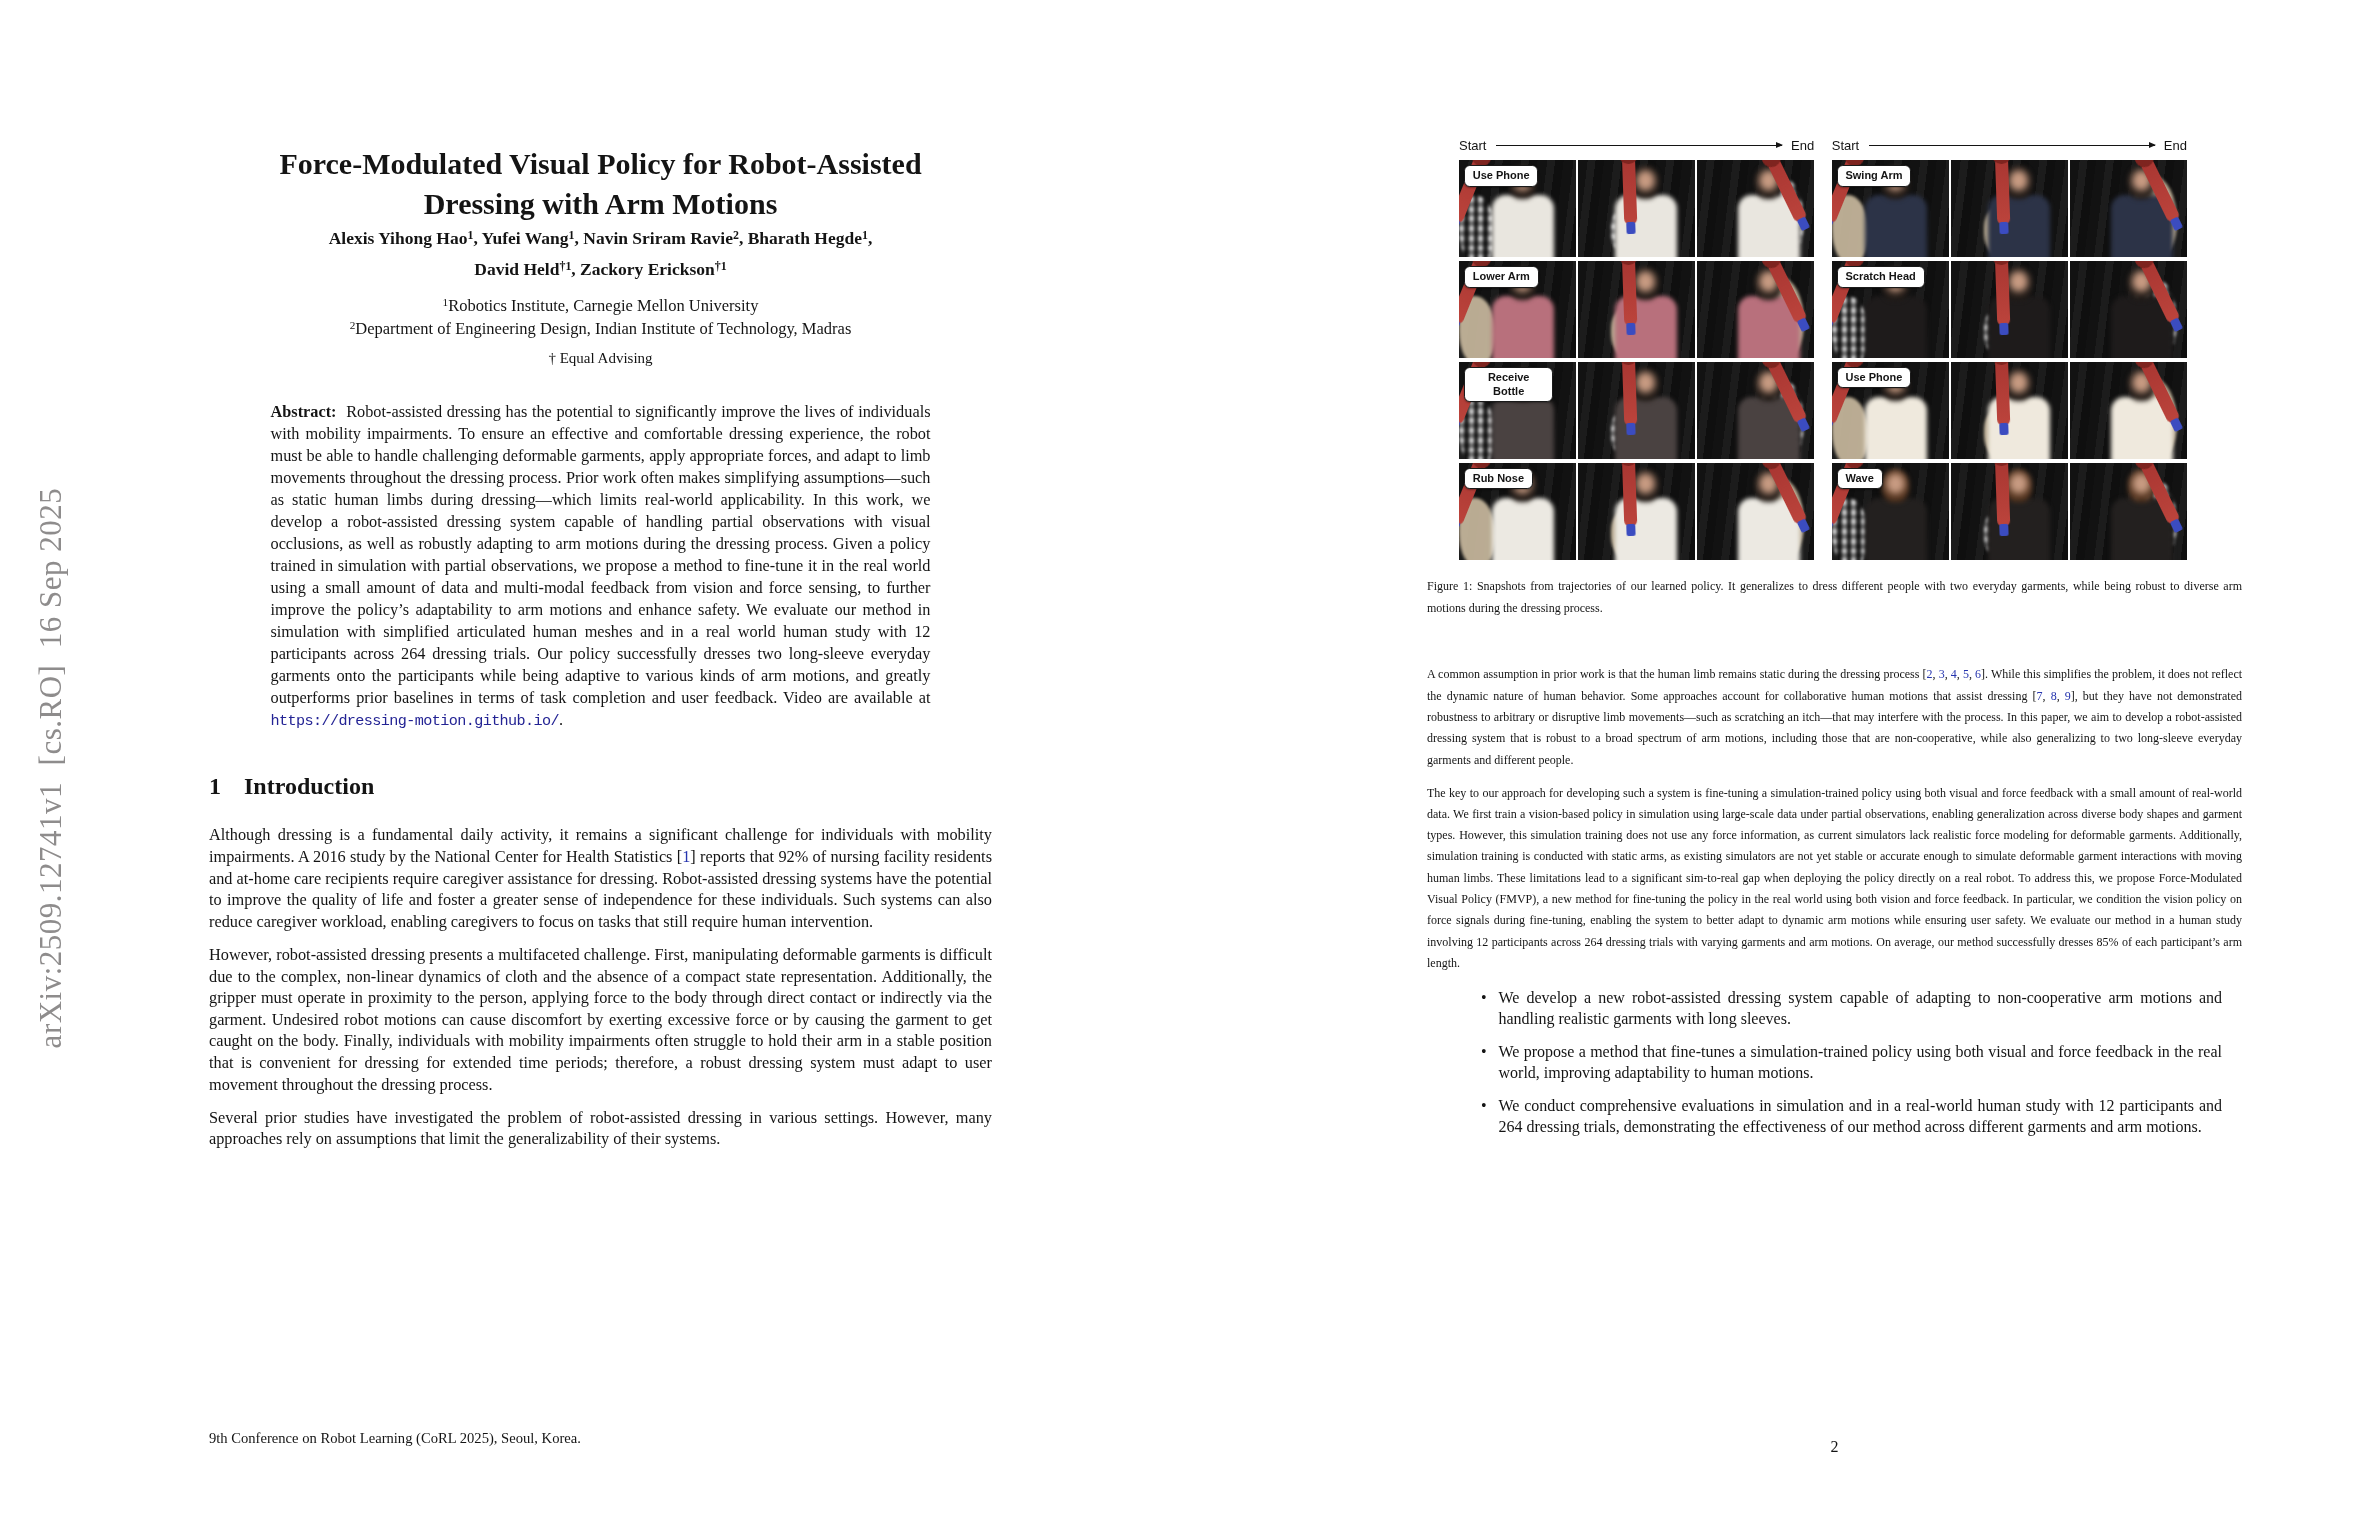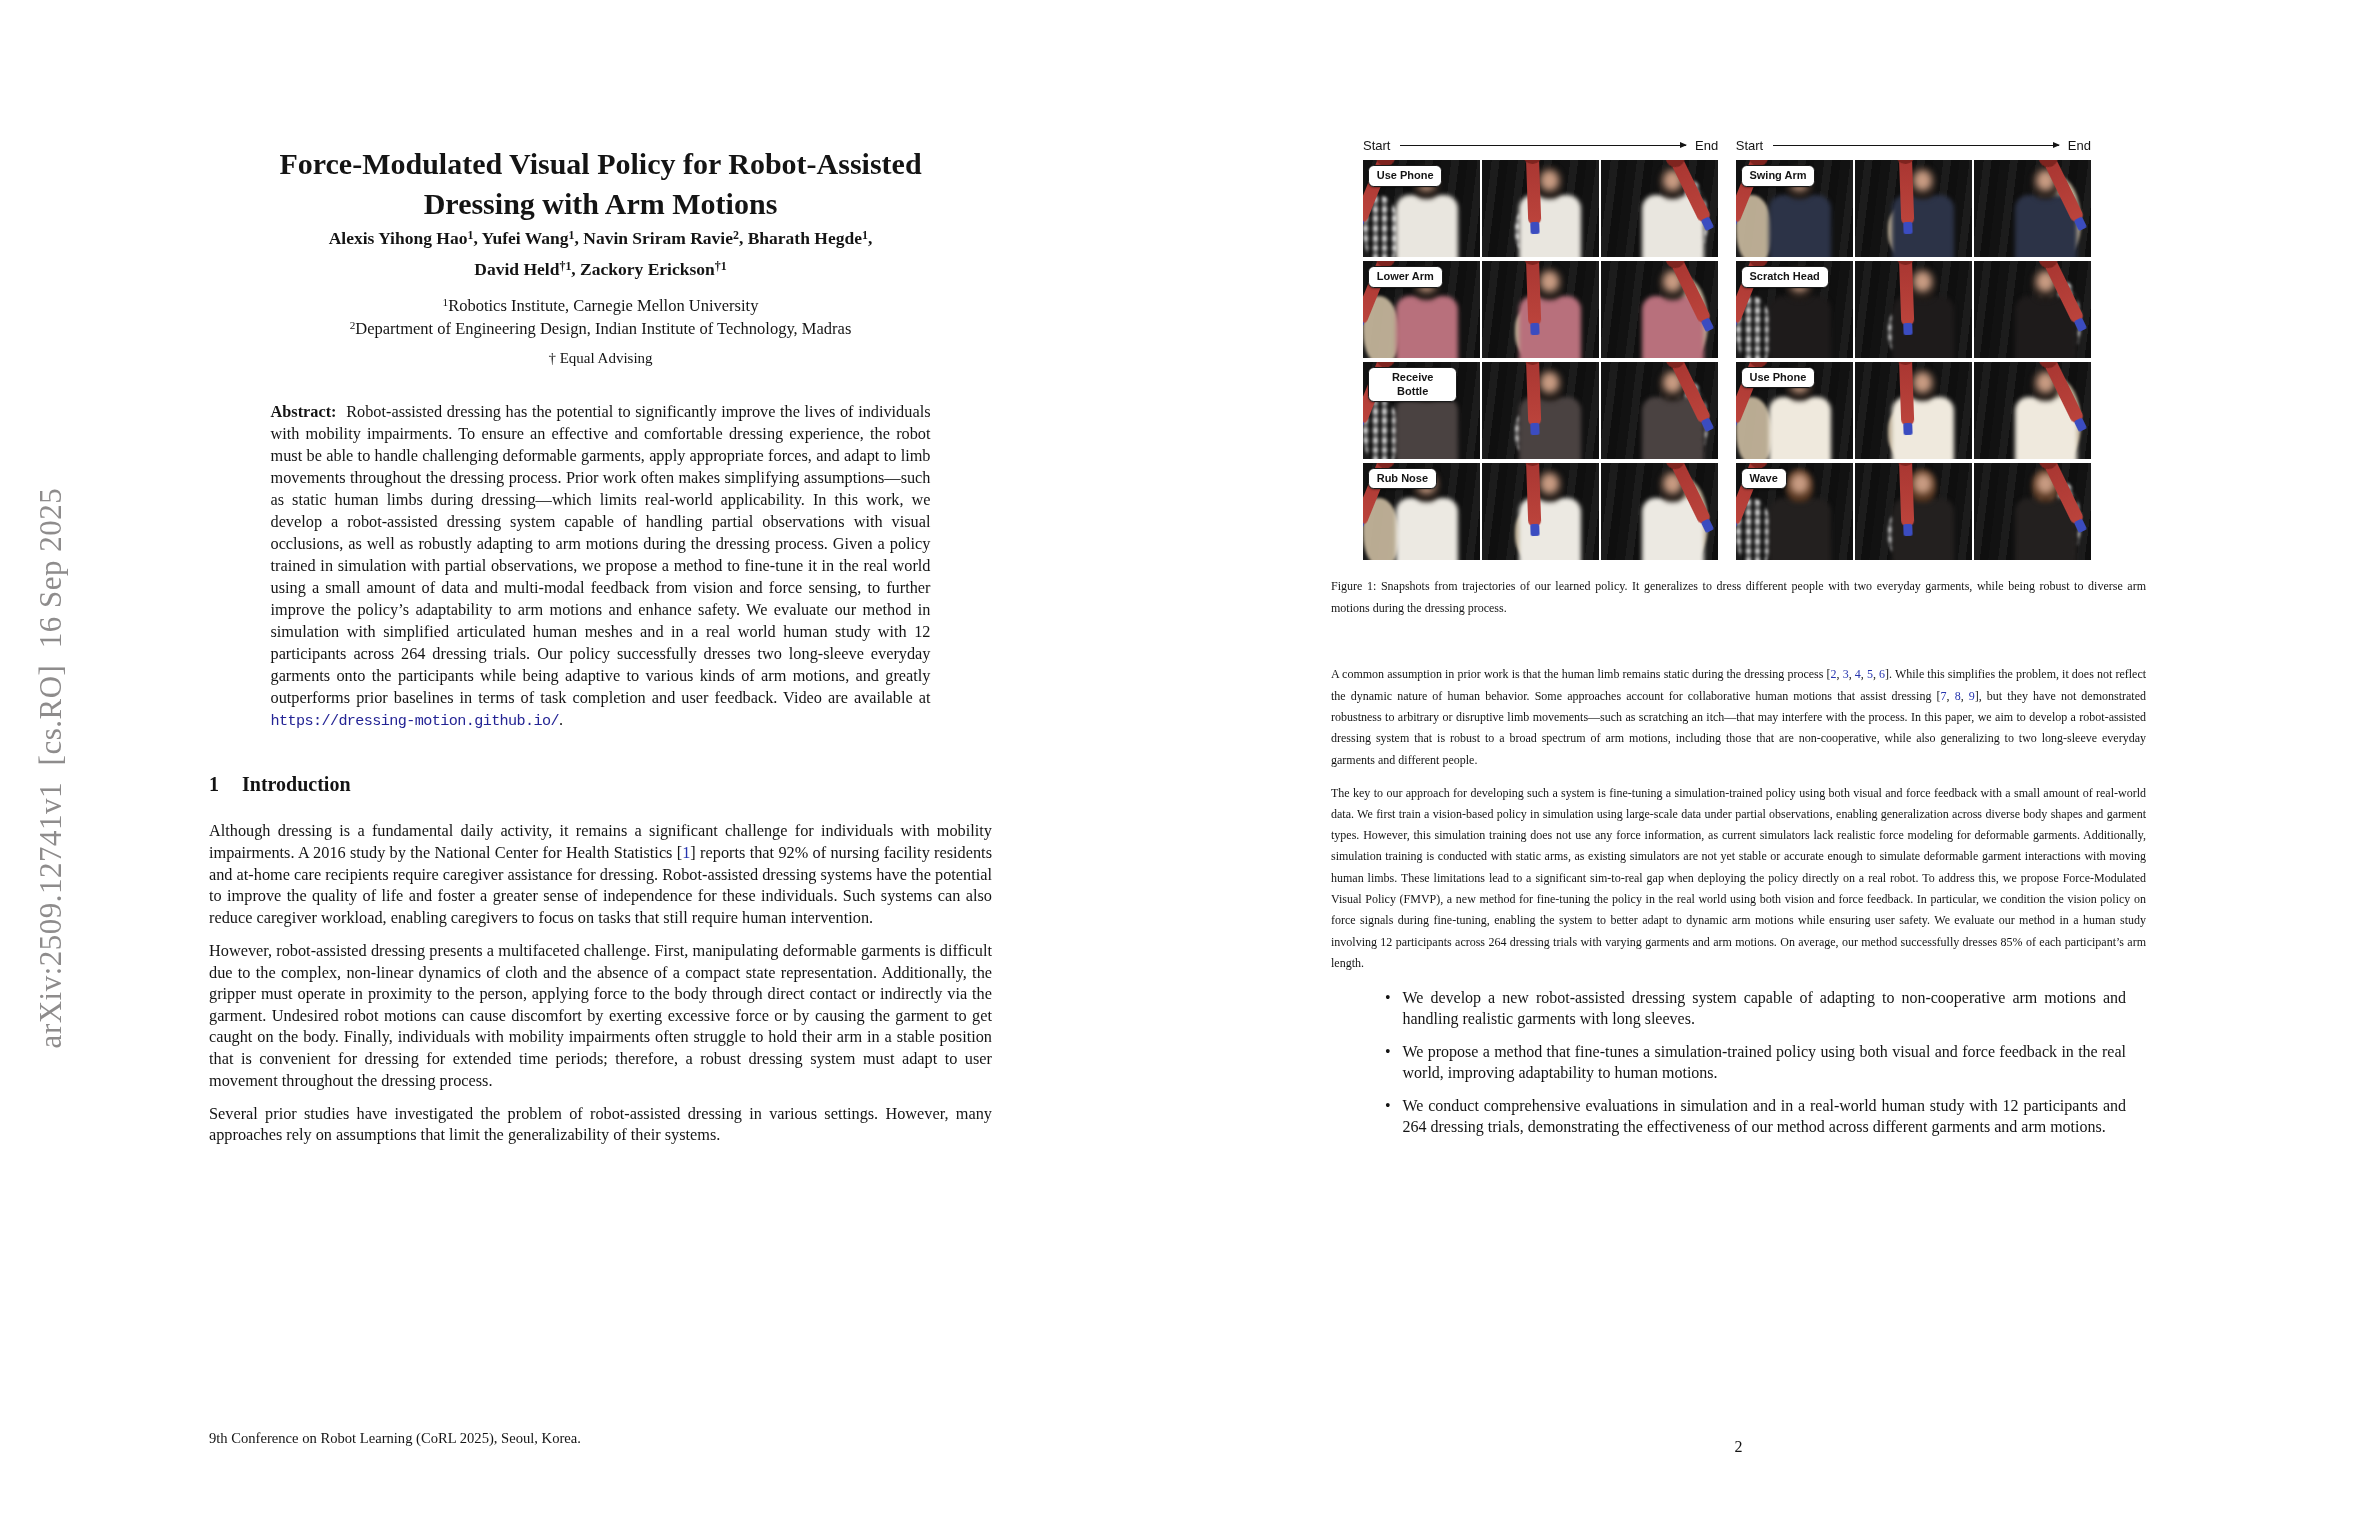--- a/index.html
+++ b/index.html
@@ -7,32 +7,32 @@
           font-family:"Liberation Serif", serif;color:#141414;}
 
   
   .watermark{position:absolute;top:750px;left:-284px;width:670px;text-align:center;
              transform:rotate(-90deg);white-space:pre;
              font-size:31px;color:#8e8c8c;letter-spacing:0.5px;}
 
   
   .page{position:absolute;top:0;height:1537px;}
   .page-left{left:209px;width:783px;}
-  .page-right{left:1331px;width:815px;}
+  .page-right{left:1427px;width:815px;}
 
   
   .title{margin:0;padding-top:144px;text-align:center;font-size:30px;line-height:40px;font-weight:bold;}
   .title-line{display:block;}
   .authors{text-align:center;font-size:17.5px;line-height:29px;font-weight:bold;}
   .affils{margin-top:8.7px;text-align:center;font-size:16.5px;line-height:22px;}
   .equal-advising{margin-top:6.8px;font-size:15px;}
   .abstract{width:660px;margin:32px auto 0;text-align:justify;font-size:16.3px;line-height:22px;}
   .inline-label{margin-right:9.7px;}
   .keywords{width:660px;margin:20.4px auto 0;text-align:justify;font-size:16.3px;line-height:22px;}
-  .section{margin:41px 0 0;font-size:20px;font-weight:bold;}
+  .section{margin:41px 0 0;font-size:24px;font-weight:bold;}
   .sec-num{margin-right:23px;}
   .body-par{margin:24px 0 0;text-align:justify;font-size:16.3px;line-height:21.6px;}
   .body-par + .body-par{margin-top:11.6px;}
   .footer{position:absolute;left:0;top:1430px;font-size:14.6px;}
 
   
   .seg-sup{vertical-align:baseline;position:relative;top:-.45em;font-size:68%;}
   .seg-cite{color:#2433ae;}
   .seg-link{font-family:"Liberation Mono", monospace;color:#232394;font-size:93%;letter-spacing:-0.6px;}
 

